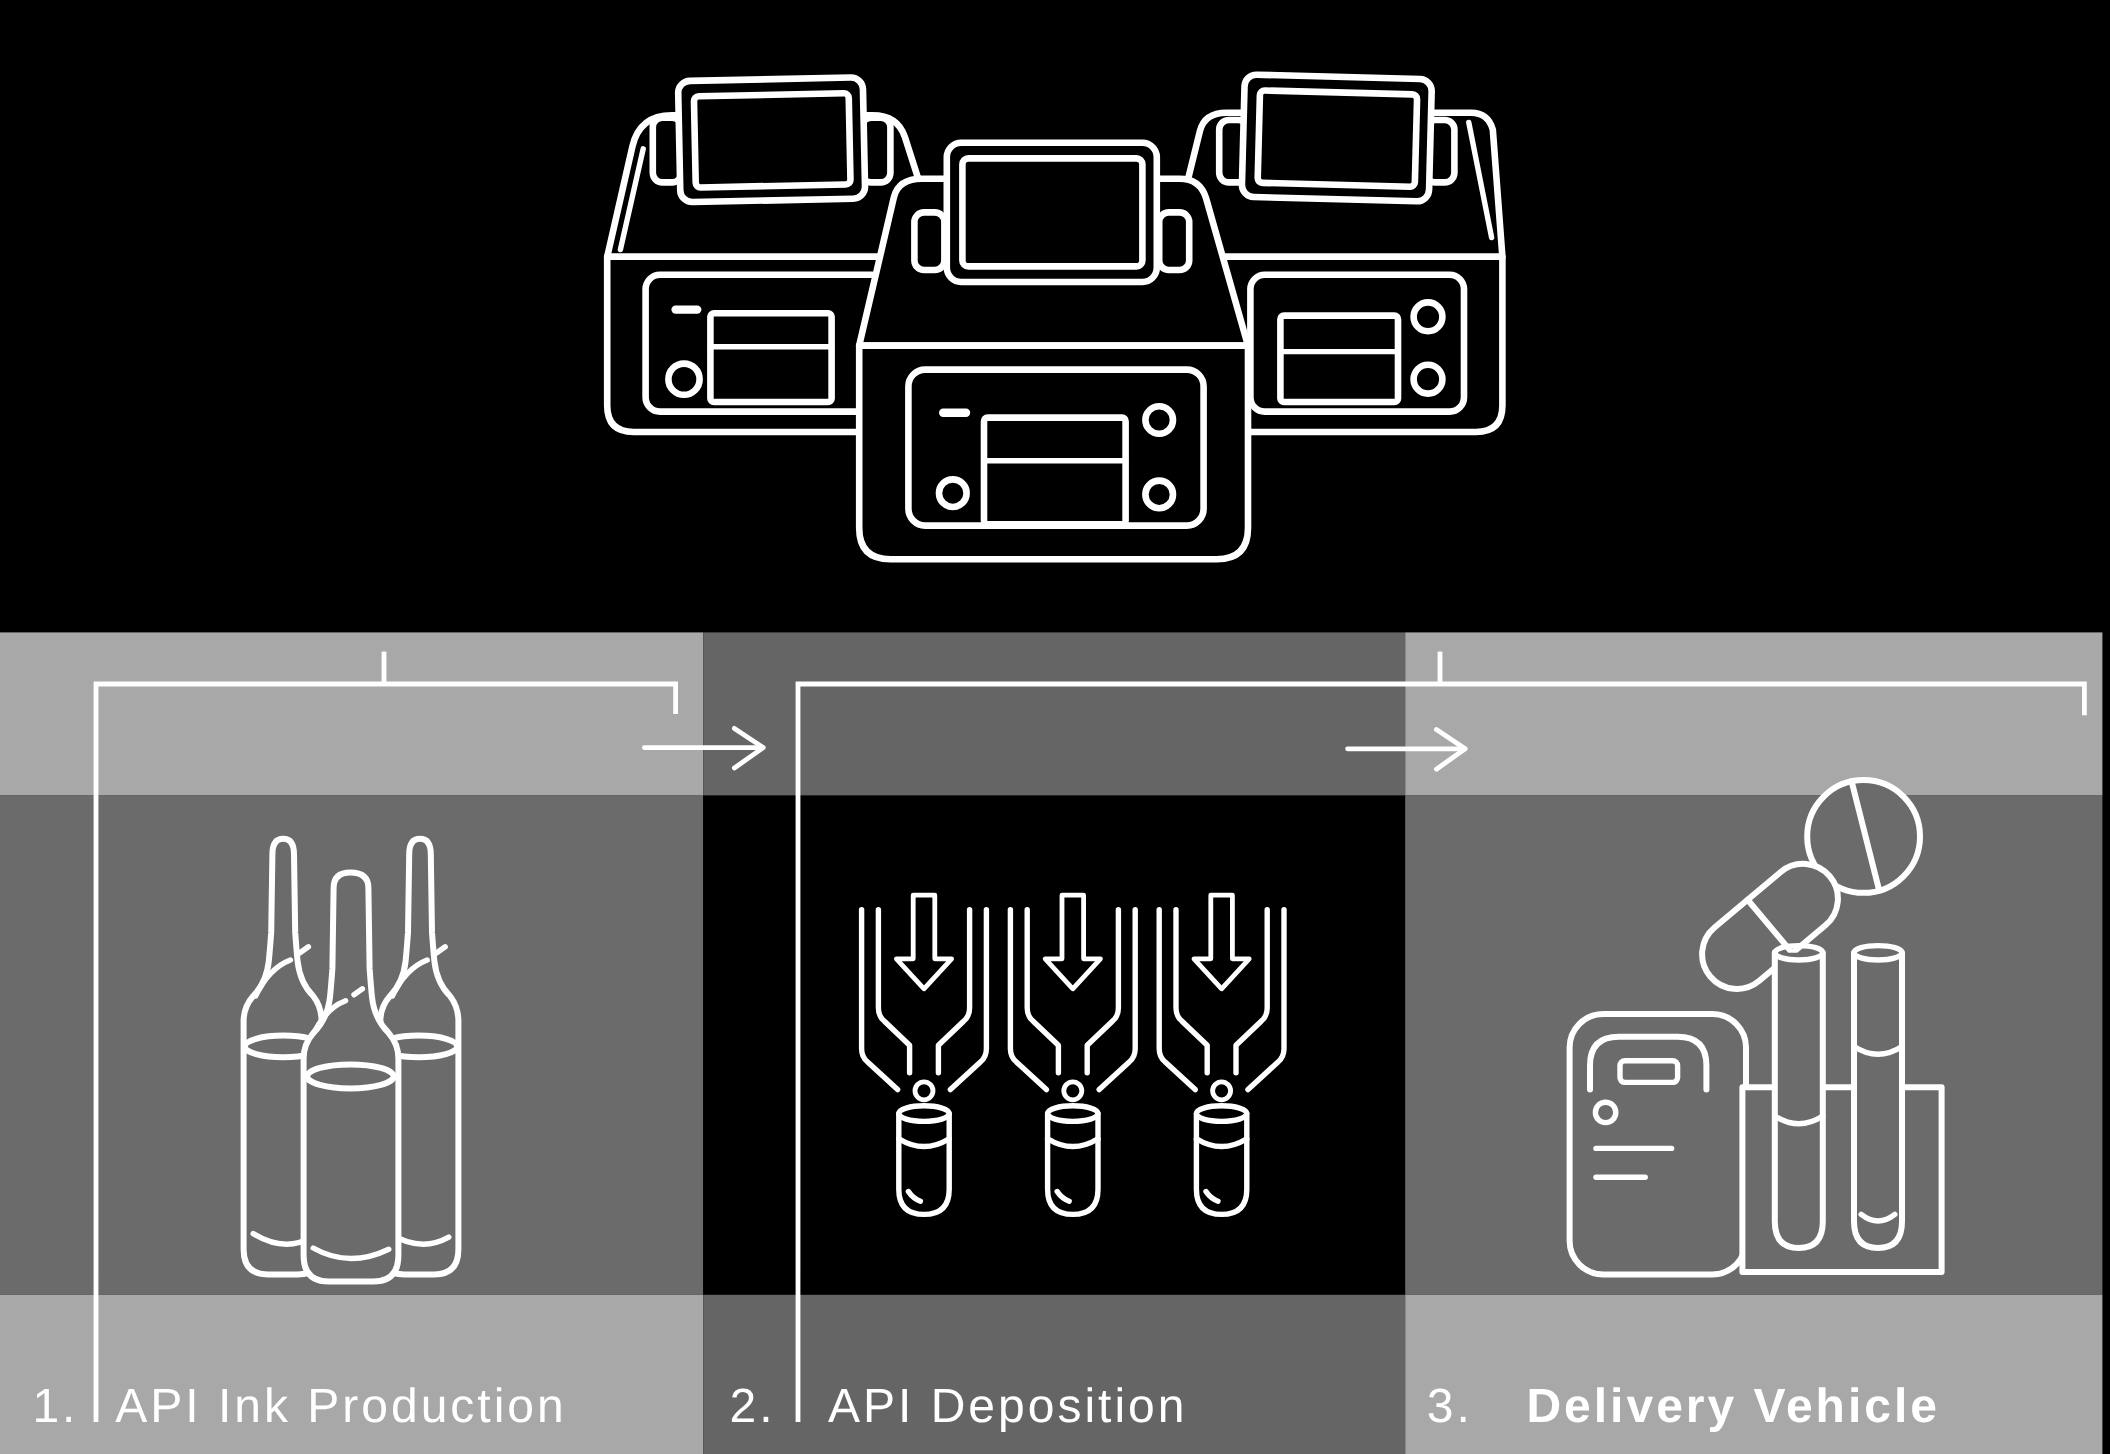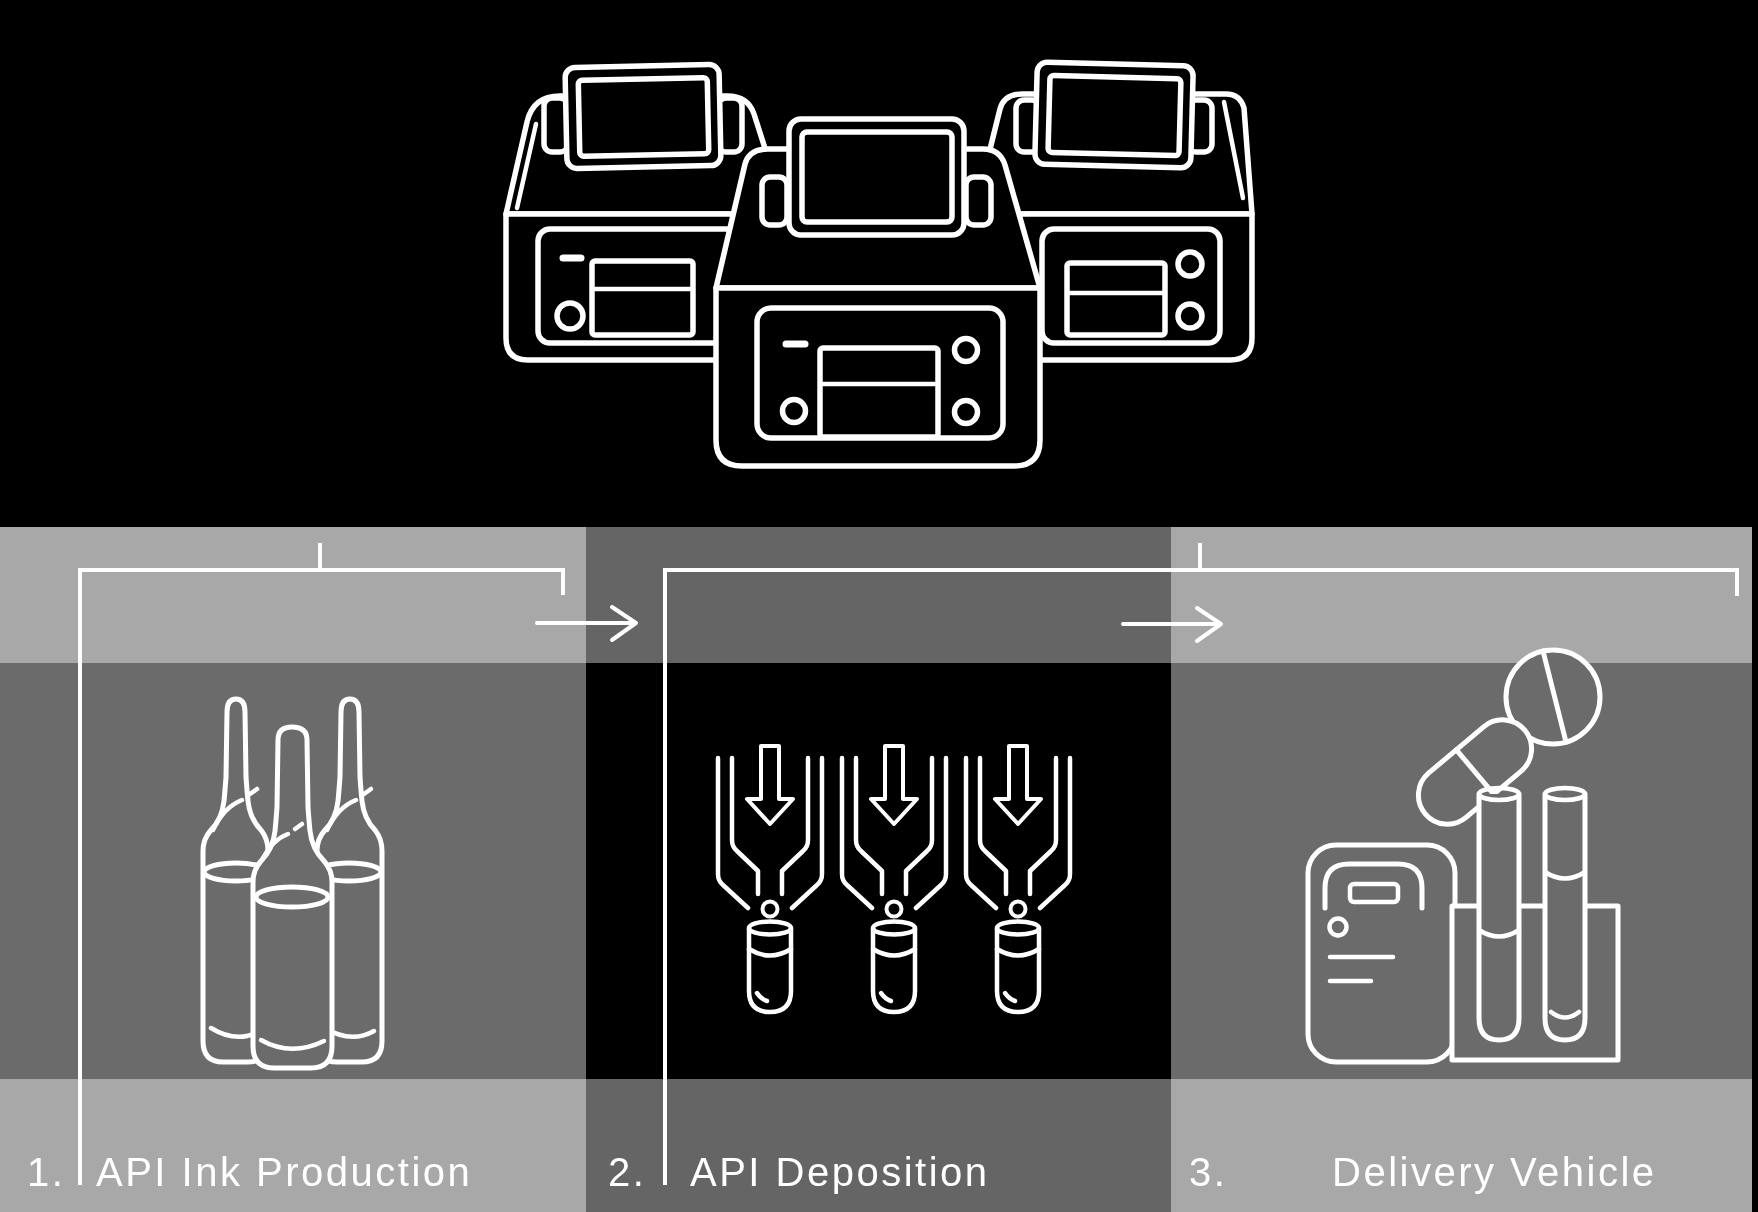--- a/index.html
+++ b/index.html
@@ -10,21 +10,21 @@
   .c1{left:0;width:586px;} .c2{left:586px;width:585px;} .c3{left:1171px;width:581px;}
   .bg-light{background:var(--light-band,#a8a8a8);}
   .bg-dark{background:var(--dark-band,#656565);}
   .bg-mid{background:var(--mid-band,#6b6b6b);}
   .bg-black{background:var(--background,#000);}
   svg.art{position:absolute;left:0;top:0;width:1758px;height:1212px;}
   .step-text{position:absolute;top:1152px;color:var(--line,#fff);font-size:40px;
              line-height:1;letter-spacing:2.5px;white-space:nowrap;font-weight:400;}
   .n1{left:27px;} .t1{left:96px;}
   .n2{left:608px;} .t2{left:690px;}
-  .n3{left:1189px;} .t3{left:1332px;}
+  .n3{left:1189px;} .t3{left:1272px;font-weight:bold;}
 </style>
 </head>
 <body>
 
 <div class="stage">
 
   <div class="band r1 c1 bg-light"></div>
   <div class="band r1 c2 bg-dark"></div>
   <div class="band r1 c3 bg-light"></div>
   <div class="band r2 c1 bg-mid"></div>

